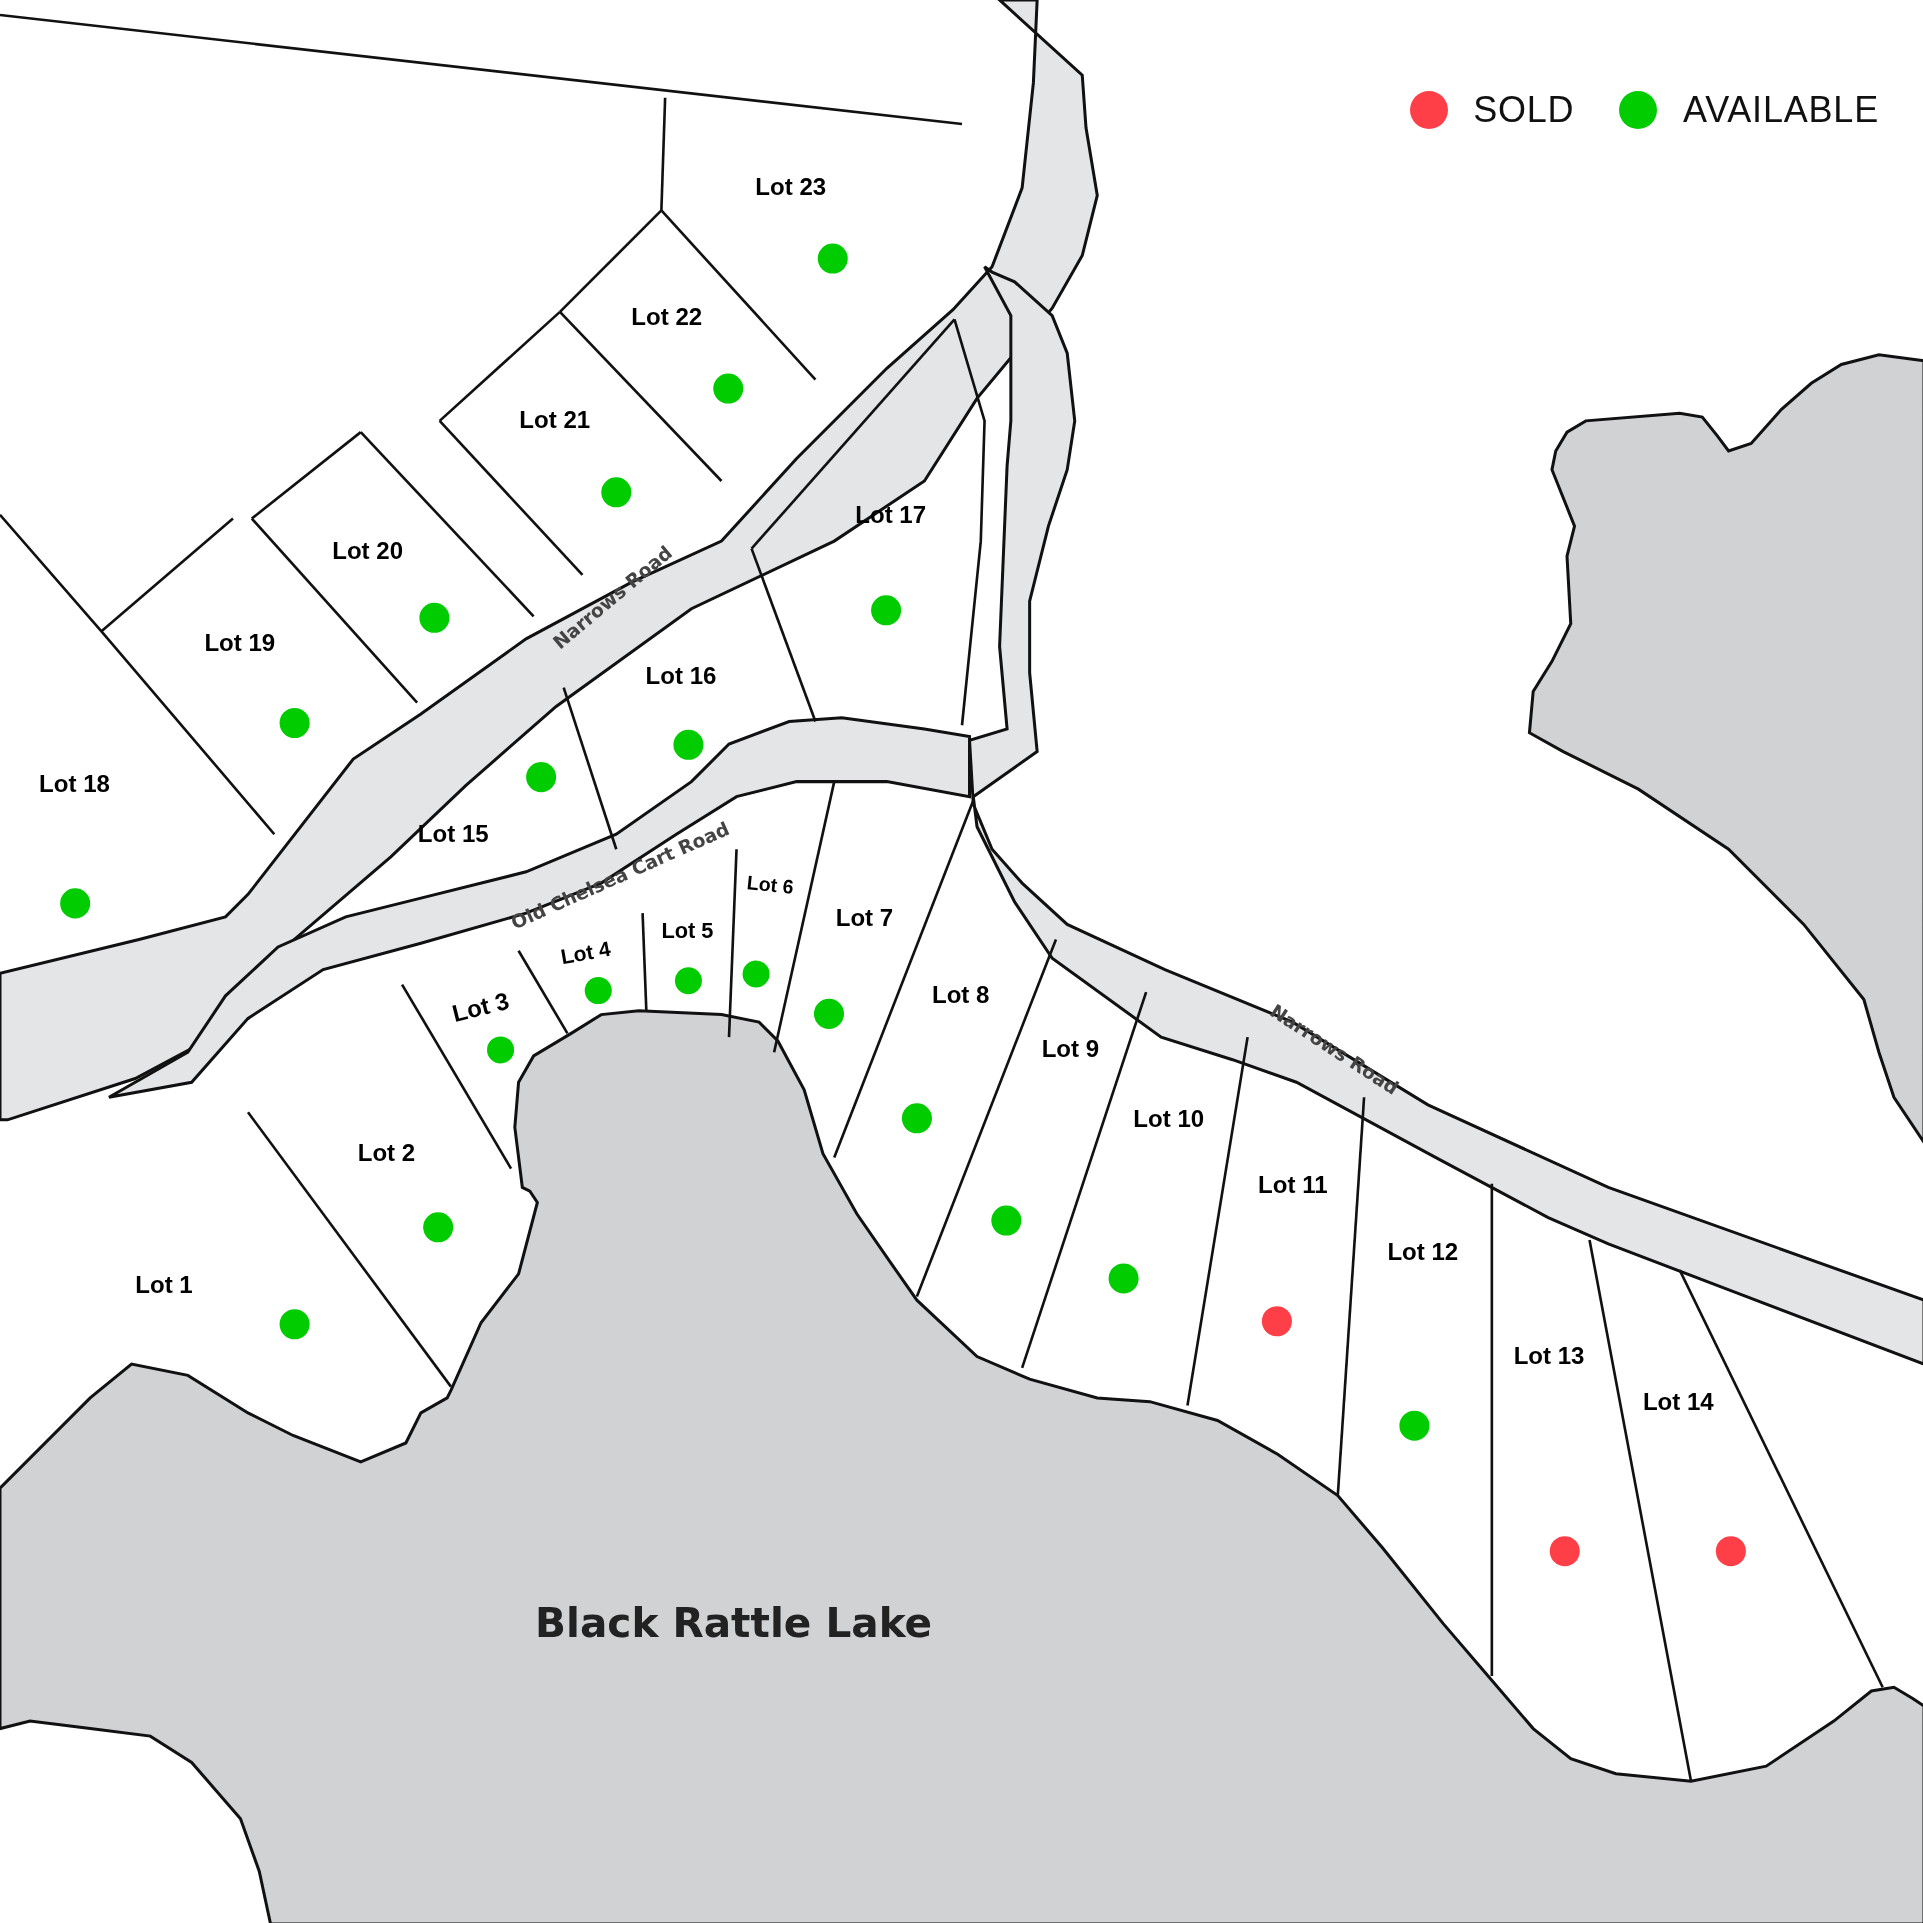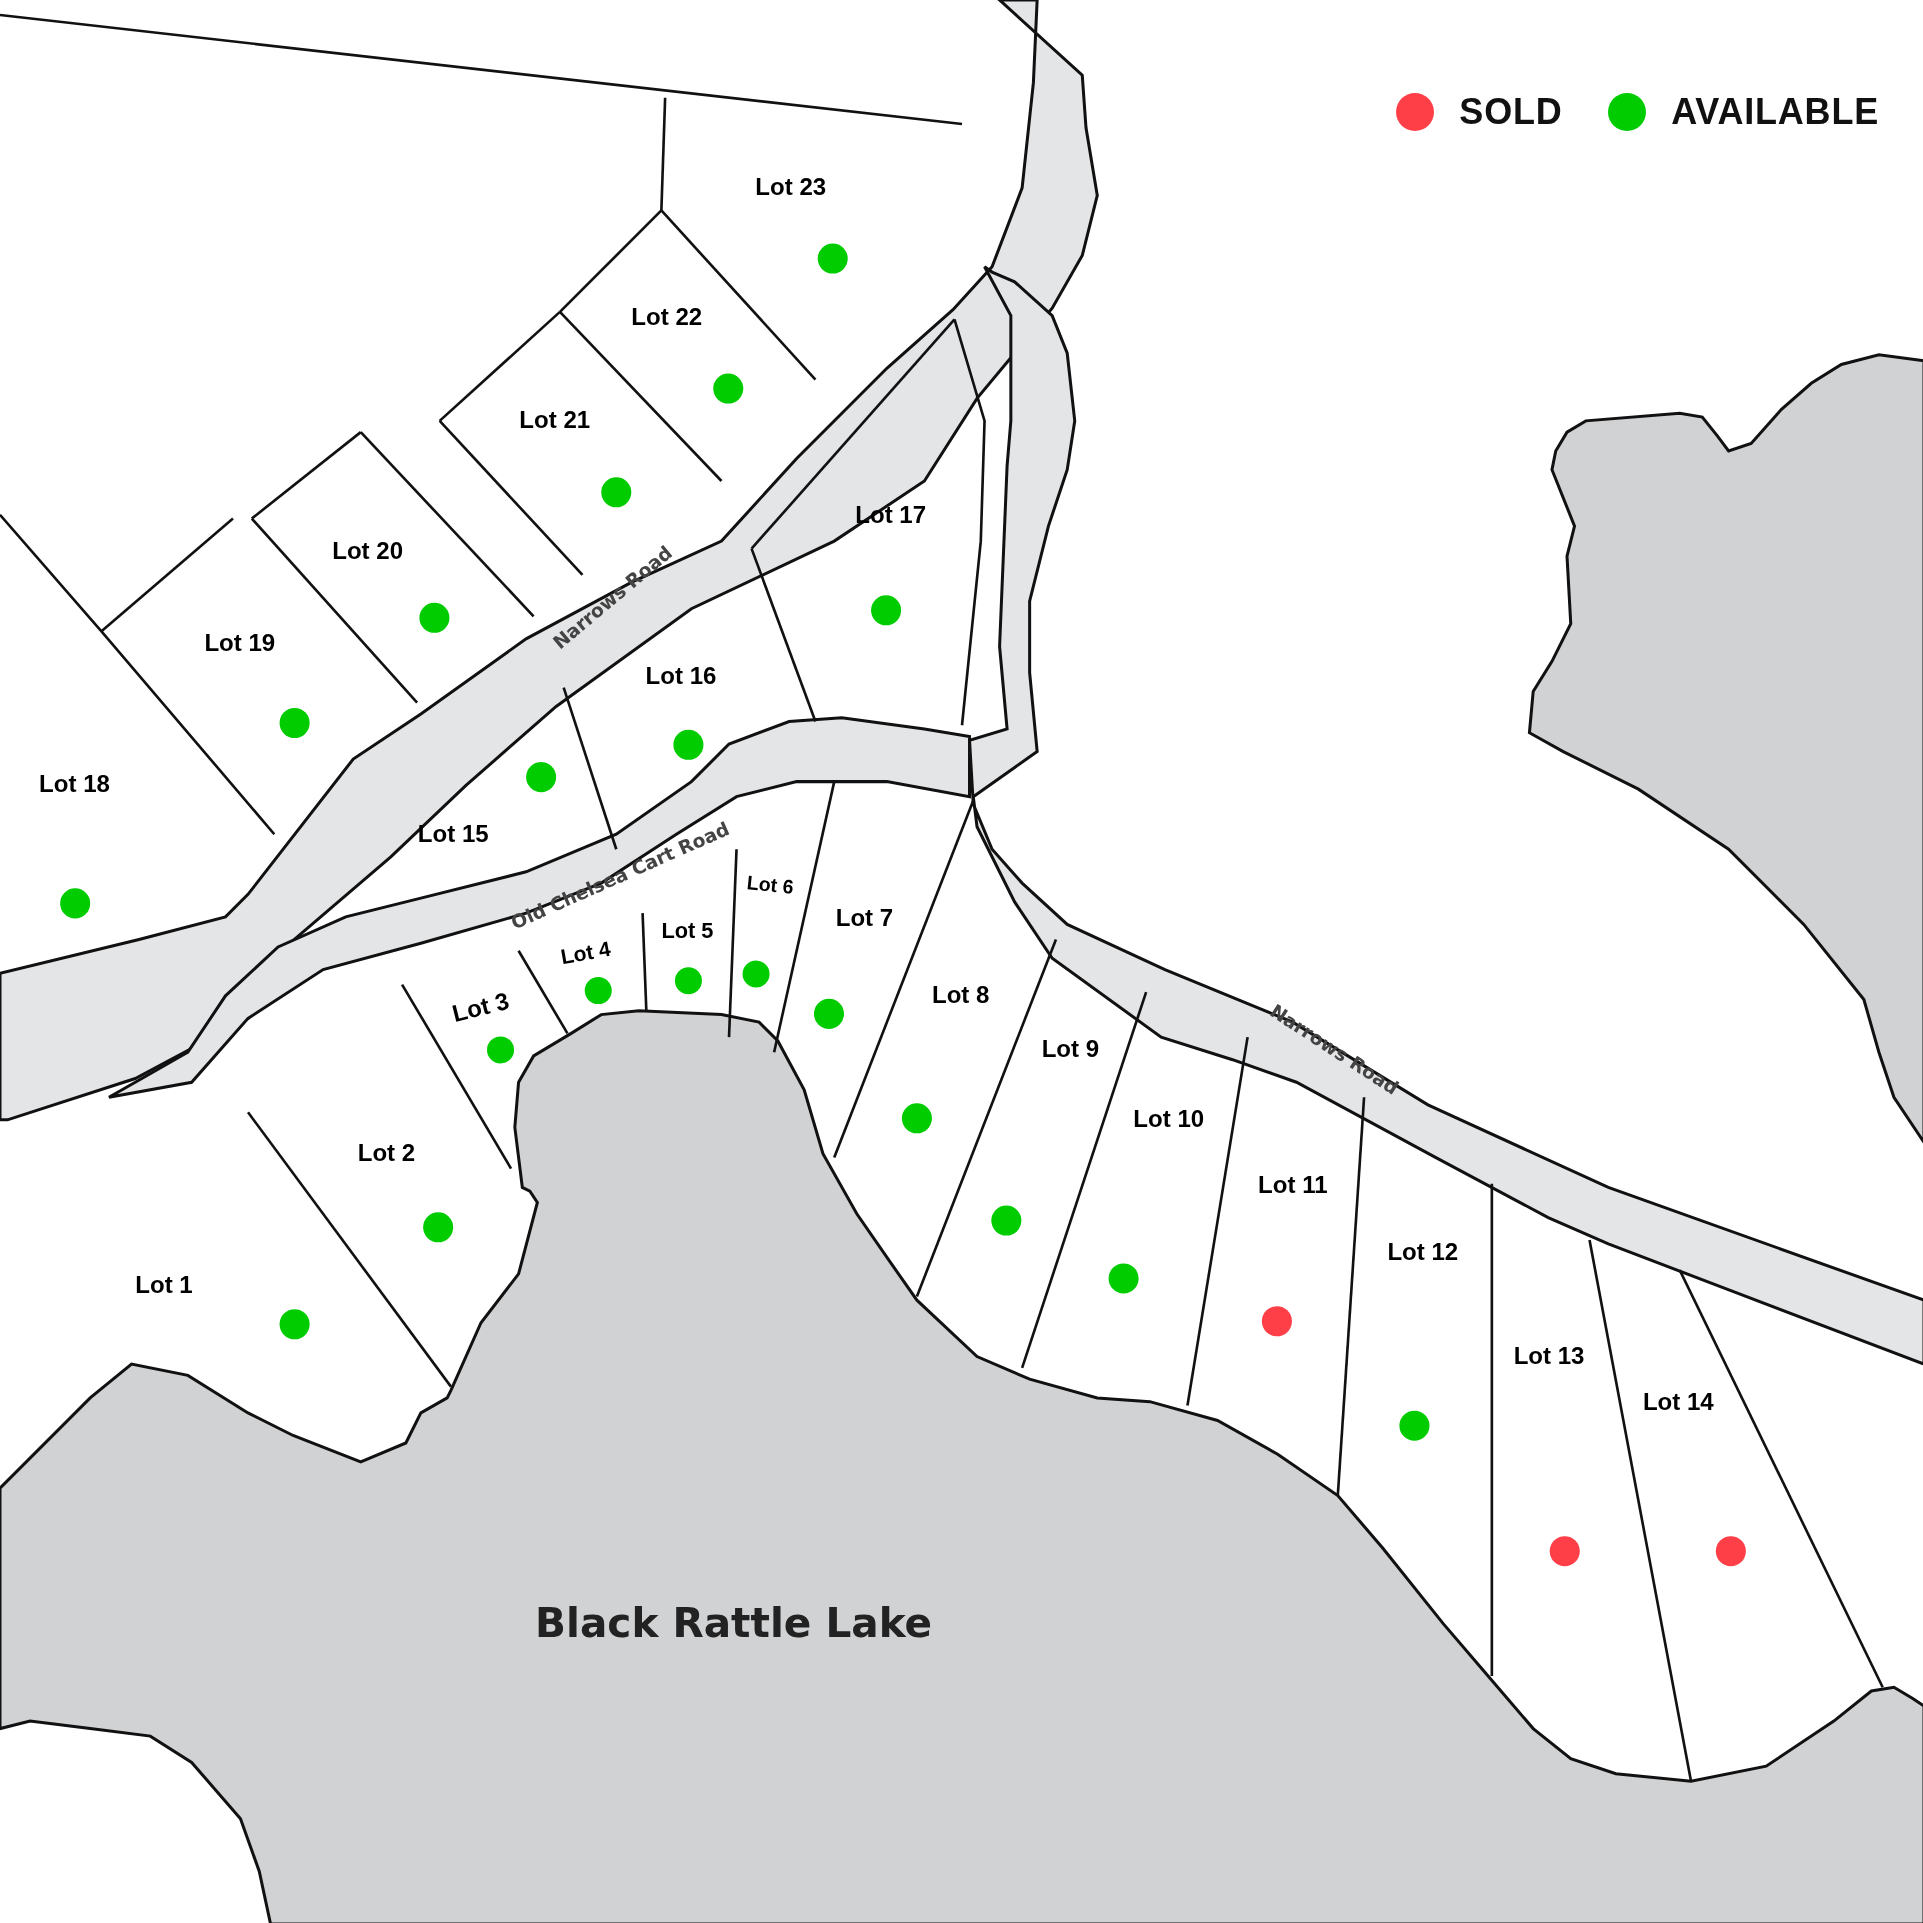--- a/index.html
+++ b/index.html
@@ -4,21 +4,21 @@
 <style>
   html,body{margin:0;padding:0;background:#ffffff;}
   body{width:1924px;height:1924px;overflow:hidden;position:relative;font-family:"Liberation Sans",sans-serif;}
   #map{position:absolute;left:0;top:0;width:1924px;height:1924px;}
   .water{fill:#d1d2d4;stroke:#111;stroke-width:4;}
   .road{fill:#e4e5e7;stroke:#111;stroke-width:4;}
   .lotline{fill:none;stroke:#111;stroke-width:3.5;}
   .lot-label{font-family:"Liberation Sans",sans-serif;font-weight:700;font-size:32px;fill:#000;}
   .road-label{font-family:"DejaVu Sans",sans-serif;font-size:25px;fill:#444;font-weight:600;}
   .lake-label{font-family:"DejaVu Sans",sans-serif;font-weight:700;font-size:54px;fill:#222;}
-  .legend{position:absolute;top:89px;right:0;height:45px;display:flex;align-items:center;font-weight:bold;}
+  .legend{position:absolute;top:89px;right:0;height:45px;display:flex;align-items:flex-start;}
   .legend-item{display:flex;align-items:center;margin-right:45px;}
   .legend-dot{width:38px;height:38px;border-radius:50%;margin-right:25.6px;}
   .legend-text{font-family:"Liberation Sans",sans-serif;font-size:36px;color:#111;letter-spacing:0.8px;}
 </style>
 </head>
 <body>
 
 <svg id="map" viewBox="0 0 2560 2560" xmlns="http://www.w3.org/2000/svg">
 
   <path class="water" d="M0,1980 L120,1860 L175,1815 L250,1830 L330,1880 L390,1910 L480,1945 L540,1920 L560,1880 L595,1860 L600,1850 L640,1760 L690,1695 L715,1600 L705,1585 L695,1580 L685,1500 L690,1440 L710,1405 L760,1375 L800,1350 L850,1345 L960,1350 L1010,1360 L1035,1385 L1070,1450 L1095,1535 L1140,1615 L1185,1680 L1220,1730 L1300,1805 L1370,1835 L1460,1860 L1530,1865 L1620,1890 L1700,1935 L1780,1990 L1840,2060 L1920,2160 L1980,2230 L2040,2300 L2090,2340 L2150,2360 L2250,2370 L2350,2350 L2440,2290 L2490,2250 L2520,2245 L2545,2260 L2560,2270 L2560,2560 L360,2560 L345,2490 L320,2420 L255,2345 L200,2310 L120,2300 L40,2290 L0,2300 Z"></path>

